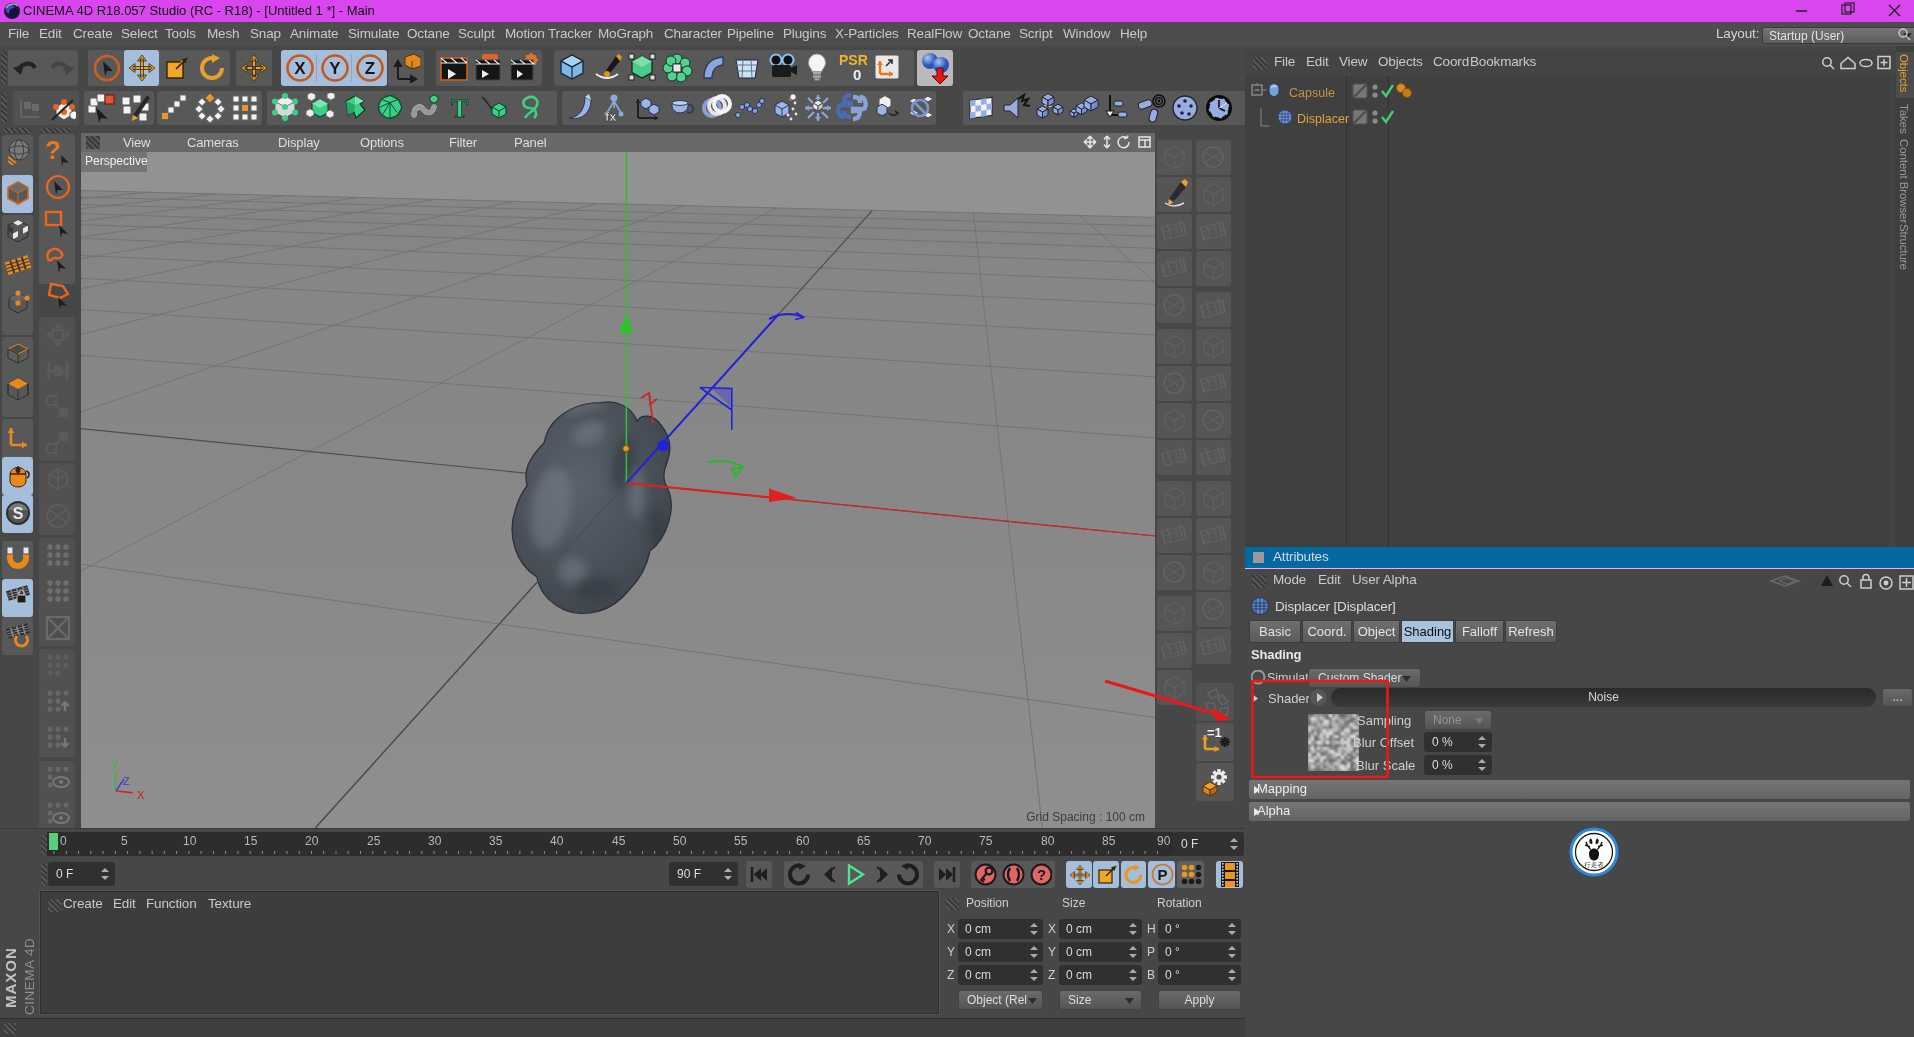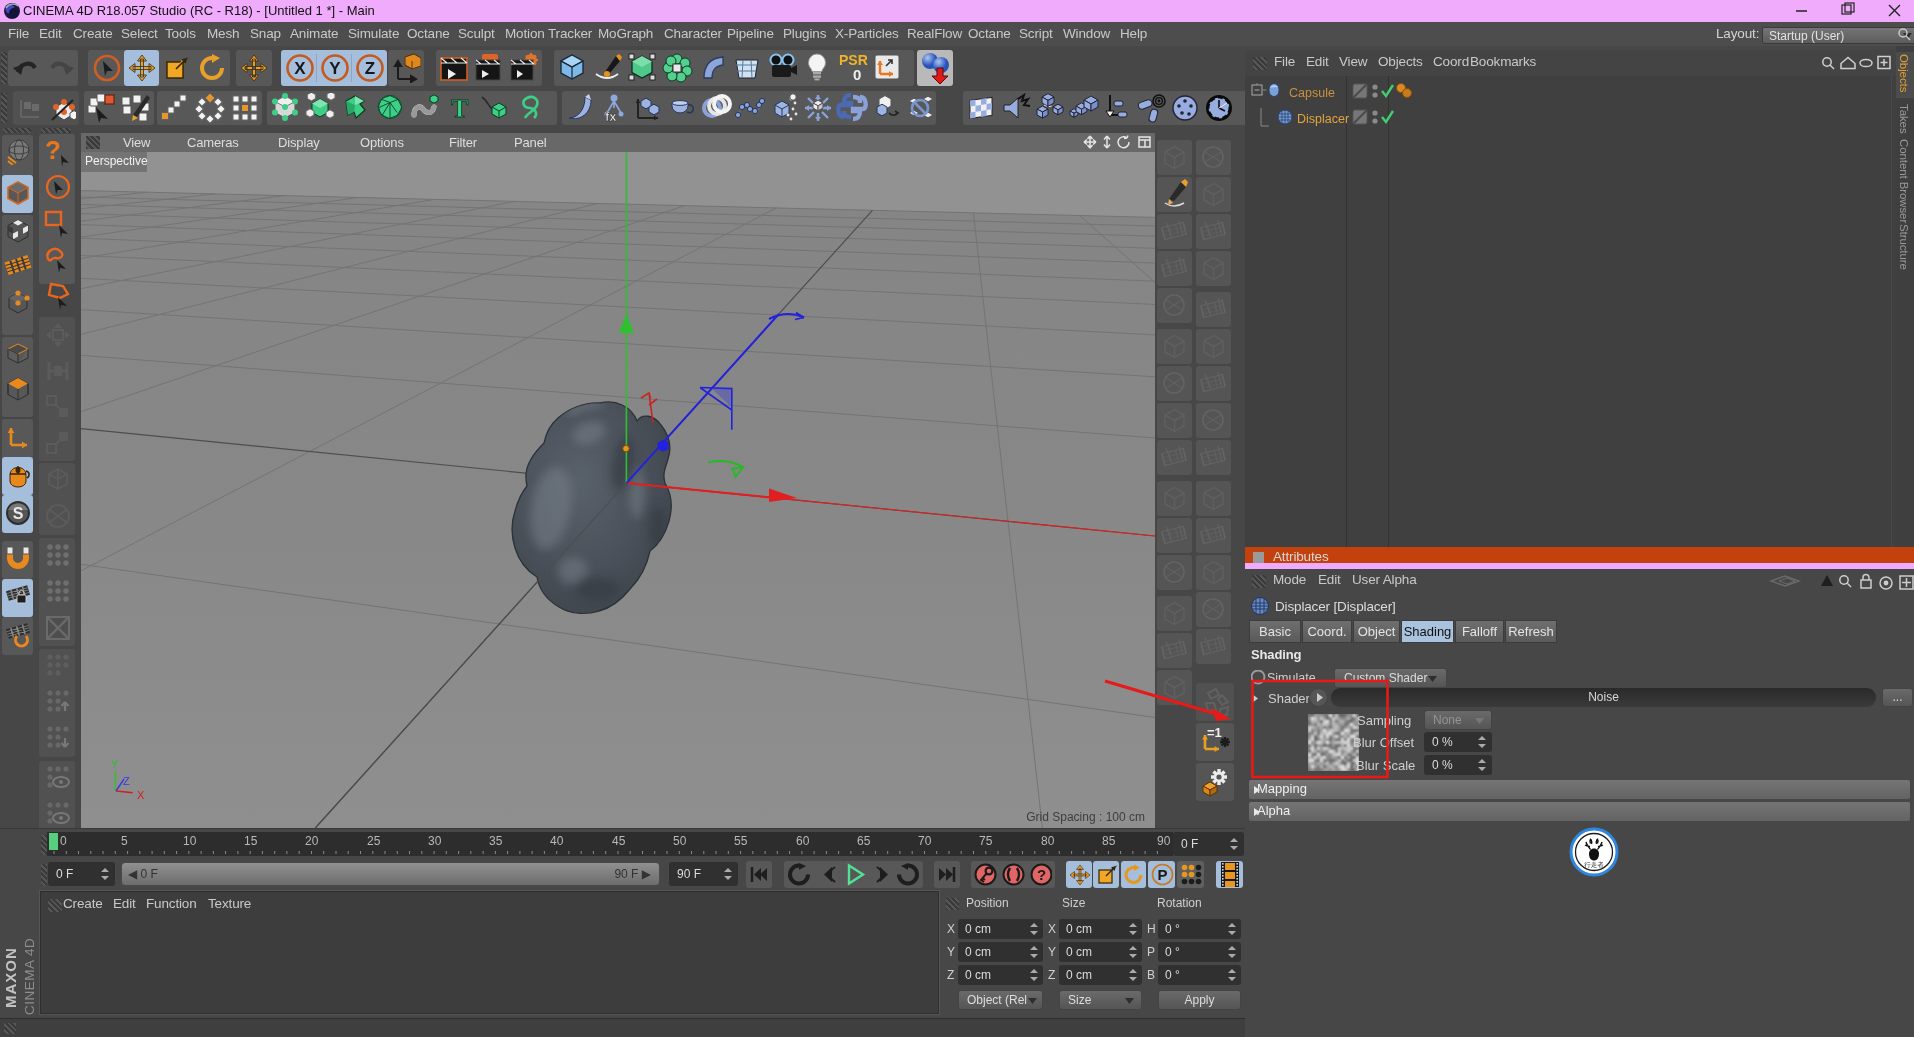--- a/index.html
+++ b/index.html
@@ -1,19 +1,19 @@
 <!DOCTYPE html>
 <html><head>
 <meta charset="utf-8">
 <style>
 html,body{margin:0;padding:0;width:1914px;height:1037px;overflow:hidden;background:#474747;
 font-family:"Liberation Sans", sans-serif;}
 *{box-sizing:border-box;}
 .abs{position:absolute;}
-#titlebar{left:0;top:0;width:1914px;height:22px;background:#f0abfc;color:#000;}
+#titlebar{left:0;top:0;width:1914px;height:22px;background:#d946ef;color:#000;}
 #titlebar .t{position:absolute;left:23px;top:3px;font-size:13px;color:#111;}
 #menubar{left:0;top:22px;width:1914px;height:24px;background:#4d4d4d;}
 .mi{position:absolute;top:4px;font-size:13.5px;color:#c9c9c9;letter-spacing:-0.15px;}
 #toolbar1{left:0;top:46px;width:1914px;height:44px;background:#474747;}
 #toolbar2{left:0;top:90px;width:1914px;height:37px;background:#474747;}
 .btn{position:absolute;background:#585858;border-radius:3px;}
 .btn.sel{background:#a5bedb;}
 .btn.gray{background:#515151;}
 .grip{position:absolute;background:repeating-linear-gradient(45deg,#3a3a3a 0 2px,#565656 2px 4px);}
 #leftdock{left:0;top:127px;width:79px;height:706px;background:#474747;}
@@ -999,21 +999,21 @@
     </svg>
   </div>
   <div class="abs" style="left:651px;top:0px;width:18px;height:501px;background:#3f3f3f">
     <div class="abs" style="left:0;top:6px;width:18px;height:46px;background:#4c4c4c"></div>
     <div class="vtext" style="left:2px;top:8px;color:#e0a030">Objects</div>
     <div class="vtext" style="left:2px;top:58px">Takes</div>
     <div class="vtext" style="left:2px;top:93px">Content Browser</div>
     <div class="vtext" style="left:2px;top:178px">Structure</div>
   </div>
   <div id="attrpanel">
-    <div class="abs" style="left:0;top:0;width:669px;height:22px;background:#c2410c;border-bottom:6px solid #f0abfc">
+    <div class="abs" style="left:0;top:0;width:669px;height:22px;background:#0369a1;border-bottom:1px solid #f0abfc">
       <div class="abs" style="left:8px;top:5px;width:11px;height:11px;background:#9a9a9a"></div>
       <div class="mi" style="left:28px;top:2px;color:#dadada">Attributes</div>
     </div>
     <div class="abs" style="left:0;top:22px;width:669px;height:24px;background:#474747">
       <div class="grip" style="left:7px;top:6px;width:14px;height:13px"></div>
       <div class="mi" style="left:28px;top:3px">Mode</div>
       <div class="mi" style="left:73px;top:3px">Edit</div>
       <div class="mi" style="left:107px;top:3px">User Alpha</div>
       <svg class="abs" style="left:524px;top:4px" width="145" height="17">
         <path d="M2 8 l14 -5 14 5 -14 5 z" fill="none" stroke="#6a6a6a" stroke-width="1.4"></path>
@@ -1044,21 +1044,21 @@
     <div class="tab" style="left:57px;width:50px;top:73px">Coord.</div>
     <div class="tab" style="left:108px;width:47px;top:73px">Object</div>
     <div class="tab on" style="left:156px;width:53px;top:73px">Shading</div>
     <div class="tab" style="left:210px;width:49px;top:73px">Falloff</div>
     <div class="tab" style="left:260px;width:52px;top:73px">Refresh</div>
     <div class="mi" style="left:6px;top:100px;color:#e8e8e8;font-weight:bold;font-size:13px">Shading</div>
     <svg class="abs" style="left:6px;top:123px" width="15" height="15">
         <circle cx="7" cy="7" r="6.5" fill="none" stroke="#9a9a9a" stroke-width="2"></circle>
       </svg>
     <div class="clabel" style="left:22px;top:124px;font-size:12.5px">Simulate</div>
-    <div class="drop" style="left:89px;top:121px;width:113px;height:20px;padding:2px 0 0 9px">Custom Shader
+    <div class="drop" style="left:63px;top:121px;width:113px;height:20px;padding:2px 0 0 9px">Custom Shader
       <svg class="abs" style="right:8px;top:7px" width="10" height="7">
           <path d="M0 0 h9 l-4.5 6 z" fill="#2e2e2e"></path>
         </svg>
     </div>
     <svg class="abs" style="left:5px;top:147px" width="10" height="10">
         <path d="M2 0 l6 4.5 L2 9 z" fill="#ccc"></path>
       </svg>
     <div class="clabel" style="left:23px;top:144px;font-size:13px">Shader</div>
     <div class="abs" style="left:64px;top:141px;width:19px;height:19px;background:#565656;border:1px solid #444;border-radius:50%">
       <svg class="abs" style="left:5px;top:4px" width="10" height="10">
@@ -1553,24 +1553,20 @@
       </svg>
   </div>
 </div>
 <div class="abs" id="transport">
   <div class="grip" style="left:41px;top:6px;width:6px;height:22px"></div>
   <div class="field" style="left:48px;top:4px;width:67px;height:24px;padding:5px 0 0 8px">0 F
     <svg class="abs" style="right:5px;top:6px" width="9" height="12">
         <path d="M0 4 l4 -4 4 4 z M0 8 l4 4 4 -4 z" fill="#aaa"></path>
       </svg>
   </div>
-  <div class="abs" style="left:121px;top:4px;width:539px;height:24px;background:linear-gradient(#909090,#6d6d6d);border-radius:4px;border:1px solid #4a4a4a">
-    <div class="abs" style="left:6px;top:4px;font-size:12px;color:#333">◀ 0 F</div>
-    <div class="abs" style="right:8px;top:4px;font-size:12px;color:#333">90 F ▶</div>
-  </div>
   <div class="field" style="left:669px;top:4px;width:69px;height:24px;padding:5px 0 0 8px">90 F
     <svg class="abs" style="right:5px;top:6px" width="9" height="12">
         <path d="M0 4 l4 -4 4 4 z M0 8 l4 4 4 -4 z" fill="#aaa"></path>
       </svg>
   </div>
   <div class="btn" style="left:746px;top:3px;width:26px;height:27px"></div>
   <svg class="abs" style="left:750px;top:8px" width="18" height="17">
       <path d="M2 1 v15" stroke="#1e1e1e" stroke-width="2.5"></path>
       <path d="M10 8.5 L17 2 v13 z M4 8.5 L11 2 v13 z" fill="#1e1e1e"></path>
     </svg>

